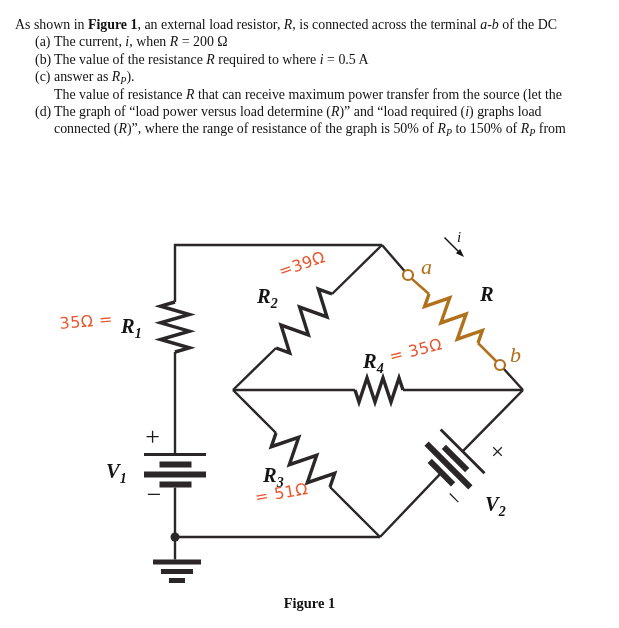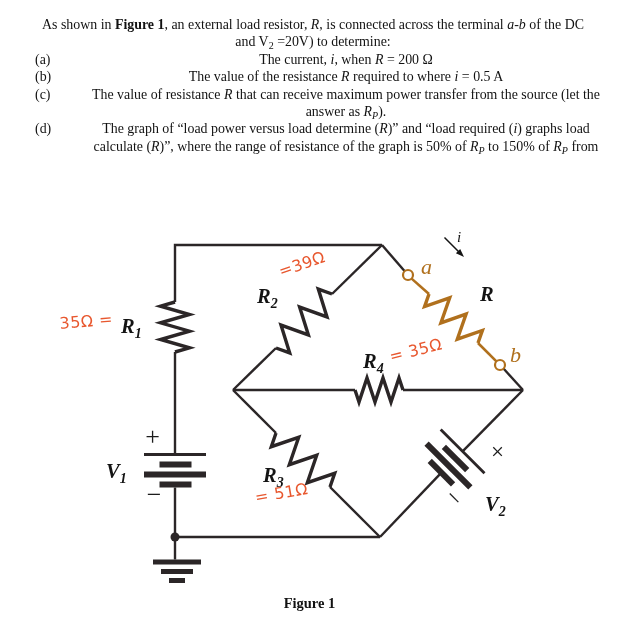--- a/index.html
+++ b/index.html
@@ -1,27 +1,27 @@
 <!DOCTYPE html>
 <html><head>
 <meta charset="utf-8">
 <style>
   html,body{margin:0;padding:0;background:#ffffff;}
   #page{position:relative;width:619px;height:628px;background:#fff;overflow:hidden;
         font-family:"Liberation Serif",serif;color:#121212;}
   .problem{position:absolute;left:15px;top:16px;width:596px;
            font-size:13.9px;line-height:17.4px;}
-  .tline{white-space:nowrap;text-align:center;}
+  .tline{white-space:nowrap;}
   .seg-b{font-weight:bold;}
   .seg-i{font-style:italic;}
   .seg-sub{font-size:10px;vertical-align:-3px;line-height:0;}
   .seg-isub{font-size:10px;vertical-align:-3px;line-height:0;font-style:italic;}
   .item{display:flex;}
   .ilabel{flex:0 0 19px;margin-left:20px;}
-  .ilines{flex:1 1 auto;margin-left:27px;}
+  .ilines{flex:1 1 auto;}
   svg.circuit{position:absolute;left:0;top:0;}
   .wire{stroke:#2b2627;stroke-width:2.4;fill:none;stroke-linecap:butt;}
   .res{stroke:#2b2627;stroke-width:3.4;fill:none;stroke-linejoin:miter;}
   .load{stroke:#b0701d;}
   .loadwire{stroke:#b0701d;stroke-width:2.6;fill:none;}
   .plate{stroke:#2b2627;fill:none;}
   .lbl{font-family:"Liberation Serif",serif;font-weight:bold;font-style:italic;
        font-size:20.5px;fill:#141414;}
   .lbl .s{font-size:14px;}
   .term{font-family:"Liberation Serif",serif;font-style:italic;font-size:22px;fill:#b0701d;}
@@ -31,49 +31,48 @@
   .caption{position:absolute;left:0;top:595px;width:619px;text-align:center;
            font-weight:bold;font-size:14.5px;}
 </style>
 </head>
 <body>
 
 <div id="page">
 
   <div class="problem">
     <div class="tline"><span>As shown in </span><span class="seg-b">Figure 1</span><span>, an external load resistor, </span><span class="seg-i">R</span><span>, is connected across the terminal </span><span class="seg-i">a-b</span><span> of the DC</span></div>
-    <div class="tline"><span>and V</span><span class="seg-sub">2</span><span> =20V) to determine:</span></div>
 
     <div class="item">
       <span class="ilabel">(a)</span>
       <div class="ilines">
         <div class="tline"><span>The current, </span><span class="seg-i">i</span><span>, when </span><span class="seg-i">R</span><span> = 200 Ω</span></div>
       </div>
     </div>
 
     <div class="item">
       <span class="ilabel">(b)</span>
       <div class="ilines">
         <div class="tline"><span>The value of the resistance </span><span class="seg-i">R</span><span> required to where </span><span class="seg-i">i</span><span> = 0.5 A</span></div>
       </div>
     </div>
 
     <div class="item">
       <span class="ilabel">(c)</span>
       <div class="ilines">
+        <div class="tline"><span>answer as </span><span class="seg-i">R</span><span class="seg-isub">P</span><span>).</span></div>
         <div class="tline"><span>The value of resistance </span><span class="seg-i">R</span><span> that can receive maximum power transfer from the source (let the</span></div>
-        <div class="tline"><span>answer as </span><span class="seg-i">R</span><span class="seg-isub">P</span><span>).</span></div>
       </div>
     </div>
 
     <div class="item">
       <span class="ilabel">(d)</span>
       <div class="ilines">
         <div class="tline"><span>The graph of “load power versus load determine (</span><span class="seg-i">R</span><span>)” and “load required (</span><span class="seg-i">i</span><span>) graphs load</span></div>
-        <div class="tline"><span>calculate (</span><span class="seg-i">R</span><span>)”, where the range of resistance of the graph is 50% of </span><span class="seg-i">R</span><span class="seg-isub">P</span><span> to 150% of </span><span class="seg-i">R</span><span class="seg-isub">P</span><span> from</span></div>
+        <div class="tline"><span>connected (</span><span class="seg-i">R</span><span>)”, where the range of resistance of the graph is 50% of </span><span class="seg-i">R</span><span class="seg-isub">P</span><span> to 150% of </span><span class="seg-i">R</span><span class="seg-isub">P</span><span> from</span></div>
       </div>
     </div>
   </div>
 
   <svg class="circuit" width="619" height="628" viewBox="0 0 619 628">
 
     <g>
       <path class="wire" d="M382,245 L175,245 L175,302"></path>
       <path class="wire" d="M175,352 L175,453"></path>
       <path class="wire" d="M175,487.5 L175,537 L380,537"></path>

